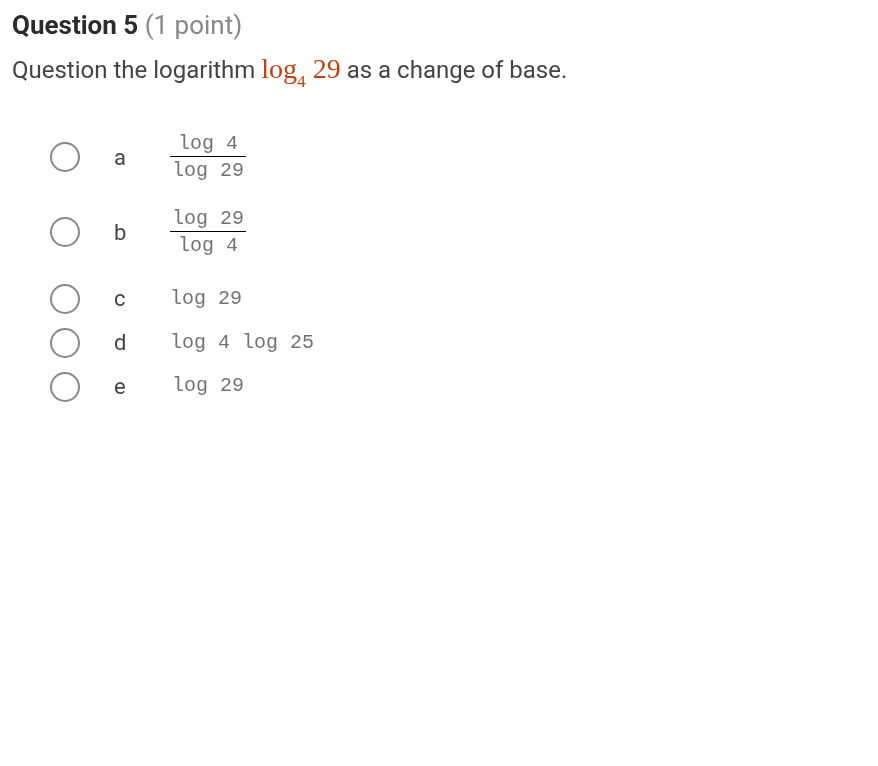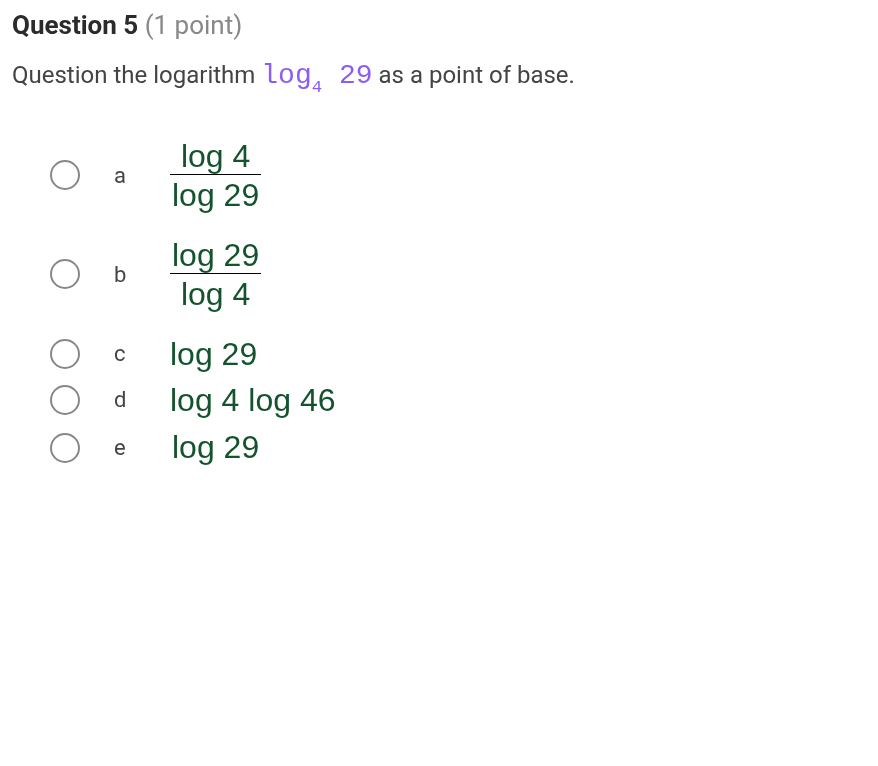--- a/index.html
+++ b/index.html
@@ -9,41 +9,41 @@
     }
     body {
       font-family: -apple-system, BlinkMacSystemFont, "Segoe UI", Roboto, Helvetica, Arial, sans-serif;
       color: #333;
       padding: 10px 12px;
       background: #fff;
       width: 878px;
     }
     .question-header {
       font-size: 26px;
-      margin-bottom: 16px;
+      margin-bottom: 9px;
       color: #3a3a3a;
     }
     .question-header .qnum {
       font-weight: 700;
       color: #2b2b2b;
     }
     .question-header .points {
       font-weight: 400;
       color: #888;
     }
     .prompt {
       font-size: 24px;
       color: #444;
       margin-bottom: 42px;
       line-height: 1.4;
     }
     .prompt .mathinline {
-      font-family: Liberation Mono, monospace;
+      font-family: Liberation Serif, serif;
       font-size: 28px;
-      color: #8b5cf6;
+      color: #c2410c;
       vertical-align: baseline;
       white-space: nowrap;
     }
     .subsc {
       font-size: 0.62em;
       vertical-align: sub;
       position: relative;
       top: 0.12em;
     }
     .options {
@@ -64,23 +64,23 @@
       margin-right: 34px;
       background: #fff;
     }
     .opt-label {
       font-size: 22px;
       color: #444;
       width: 56px;
       flex: 0 0 56px;
     }
     .opt-math {
-      font-family: Liberation Sans, sans-serif;
-      font-size: 32px;
-      color: #14532d;
+      font-family: Liberation Mono, monospace;
+      font-size: 20px;
+      color: #737373;
       line-height: 1;
     }
     .frac {
       display: inline-block;
       text-align: center;
       vertical-align: middle;
     }
     .frac .num {
       display: block;
       padding: 0 2px 2px 2px;
@@ -104,21 +104,21 @@
   </style>
 </head>
 <body>
 
 <div class="question-header">
   <span class="qnum">Question 5</span>
   <span class="points">(1 point)</span>
 </div>
 
 <div class="prompt">
-  <span>Question the logarithm </span><span class="mathinline"><span>log</span><span class="subsc">4</span><span> </span><span>29</span></span><span> as a point of base.</span>
+  <span>Question the logarithm </span><span class="mathinline"><span>log</span><span class="subsc">4</span><span> </span><span>29</span></span><span> as a change of base.</span>
 </div>
 
 <div class="options">
 
   <label class="option-row frac-row">
     <span class="radio"></span>
     <span class="opt-label">a</span>
     <span class="opt-math">
       <span class="frac">
         <span class="num">log 4</span>
@@ -140,21 +140,21 @@
 
   <label class="option-row singleline">
     <span class="radio"></span>
     <span class="opt-label">c</span>
     <span class="opt-math">log 29</span>
   </label>
 
   <label class="option-row singleline">
     <span class="radio"></span>
     <span class="opt-label">d</span>
-    <span class="opt-math">log 4 log 46</span>
+    <span class="opt-math">log 4 log 25</span>
   </label>
 
   <label class="option-row frac-row">
     <span class="radio"></span>
     <span class="opt-label">e</span>
     <span class="opt-math">
       <span class="frac">
         <span class="num">log 29</span>
       </span>
     </span>

